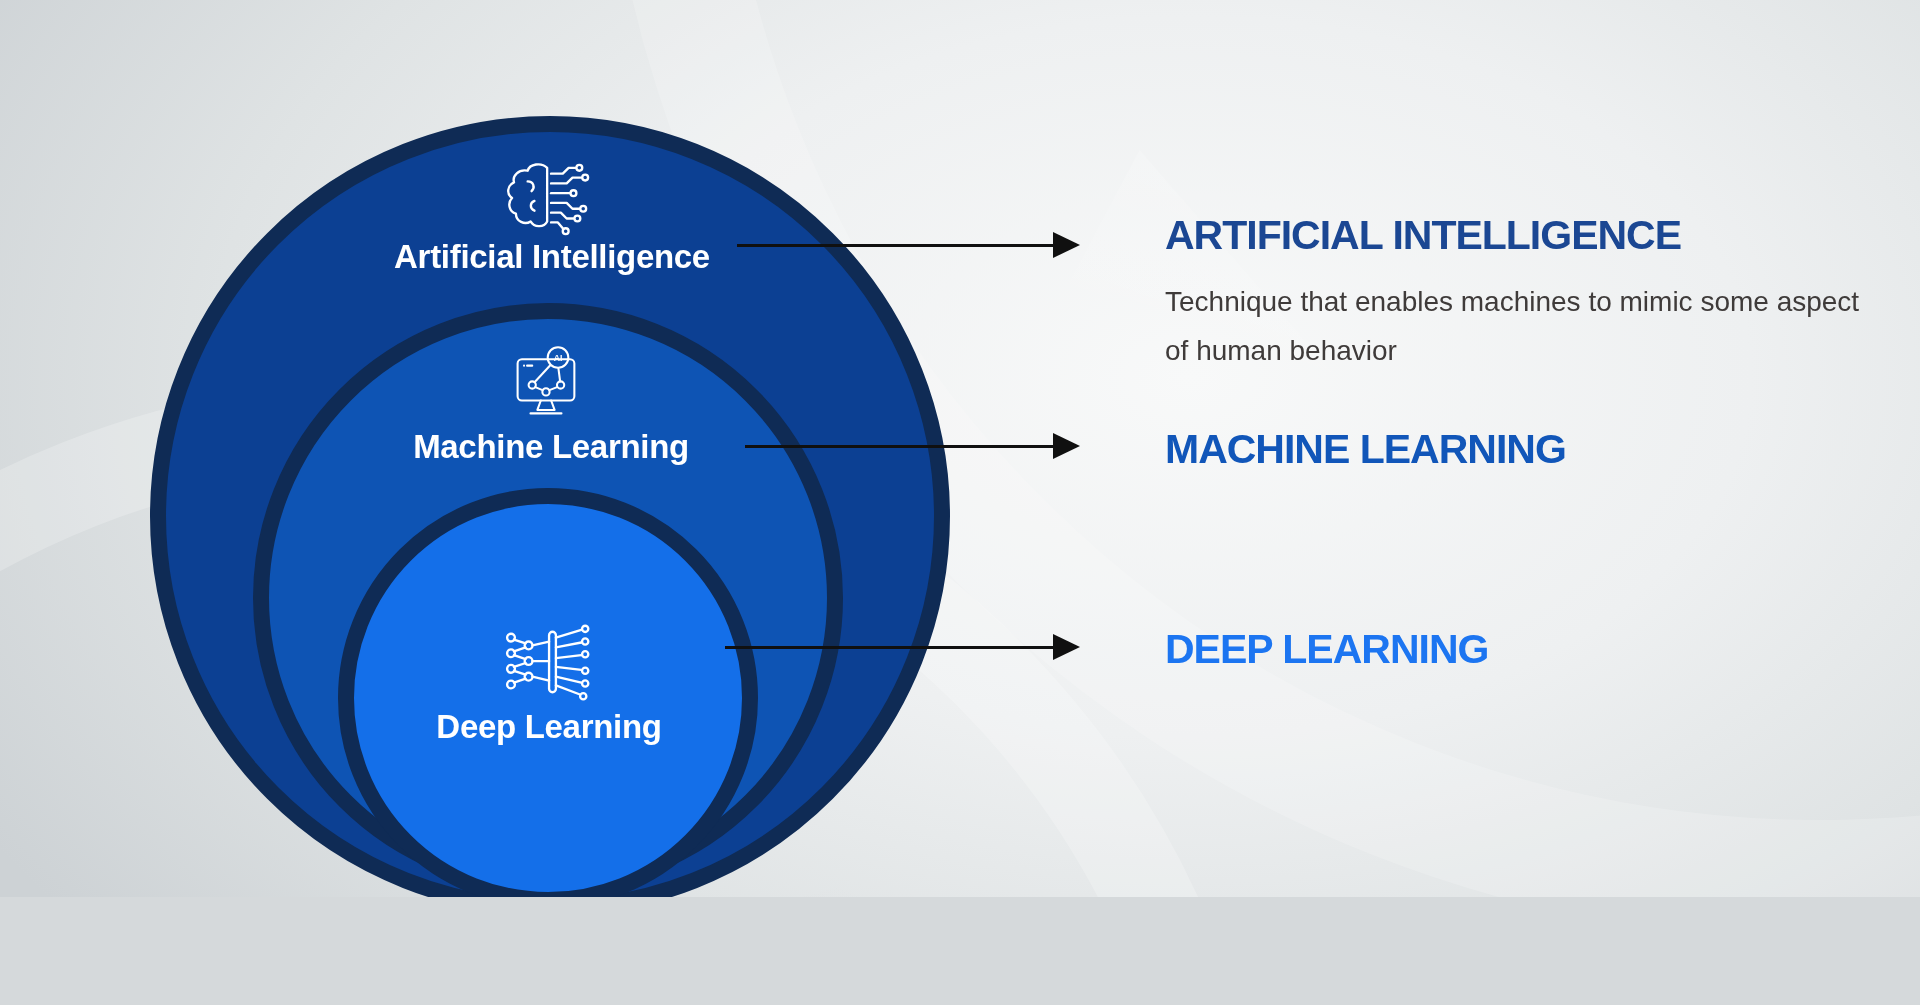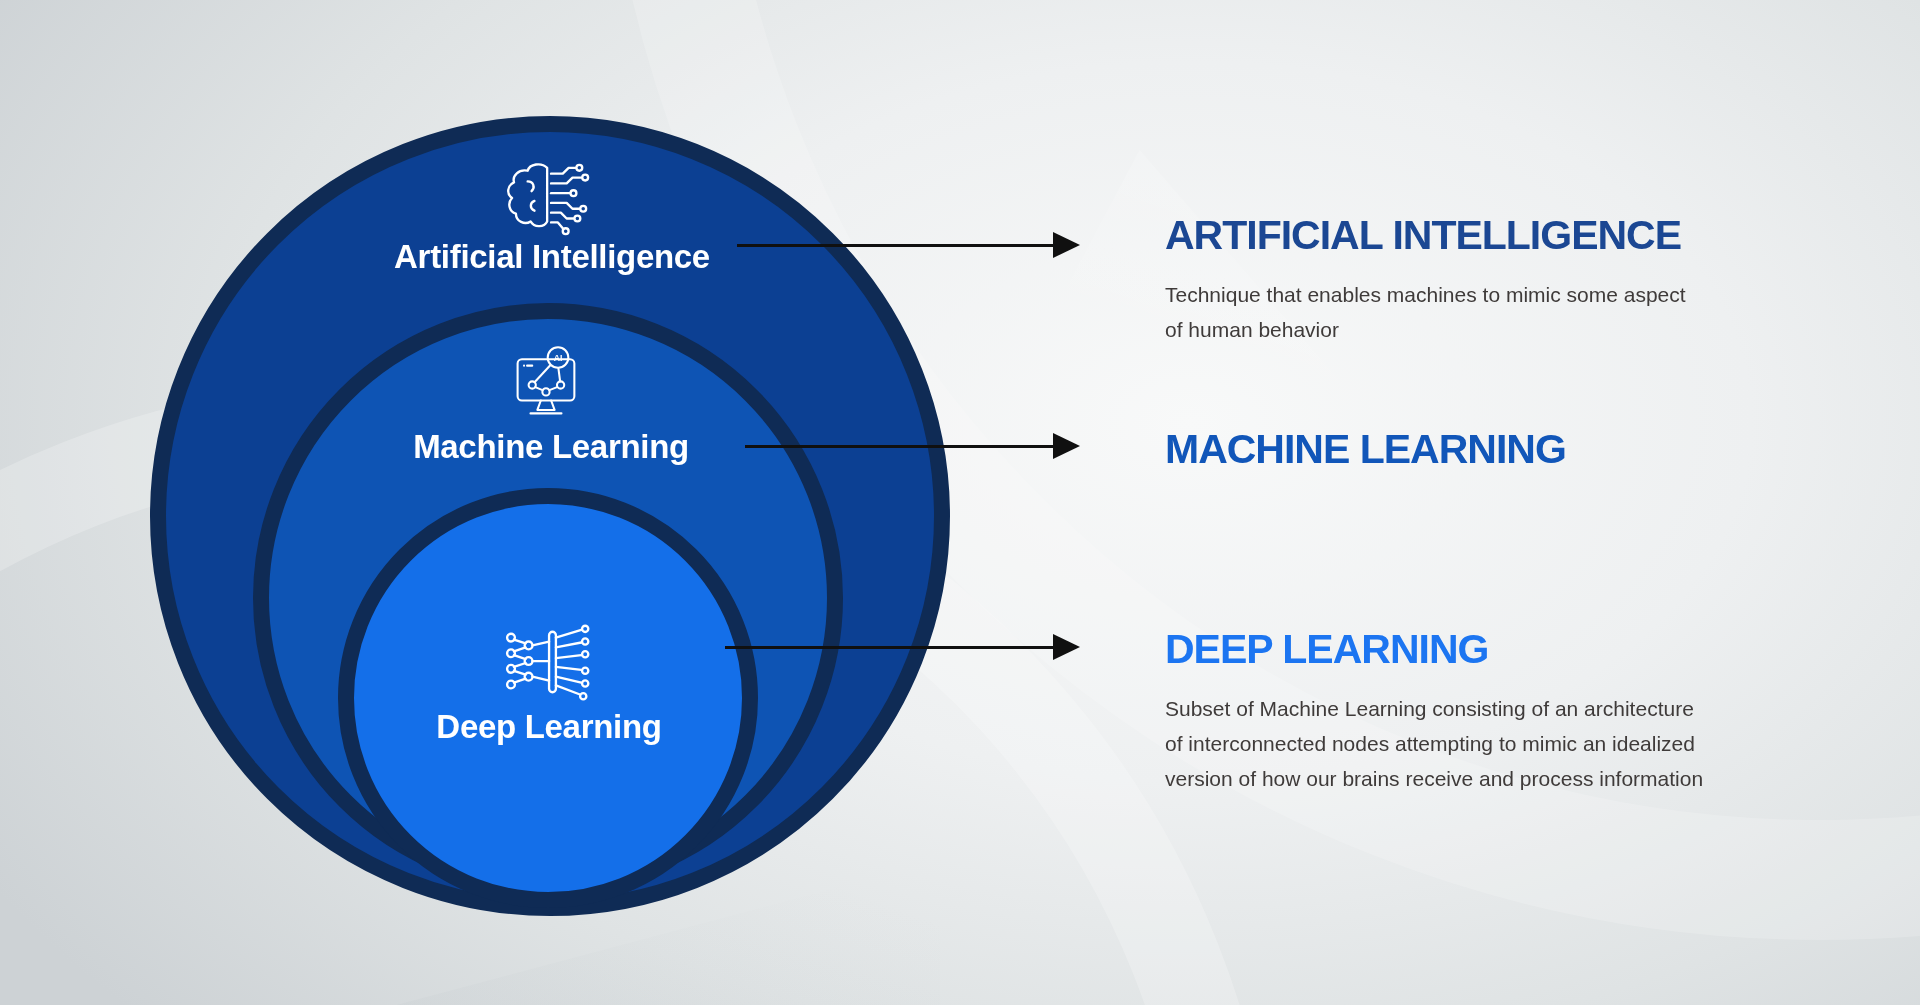--- a/index.html
+++ b/index.html
@@ -1,17 +1,17 @@
 <!DOCTYPE html>
 <html><head>
 <meta charset="utf-8">
 <style>
   html,body{margin:0;padding:0;}
   body{font-family:"Liberation Sans",sans-serif;background:#d5d9db;}
-  .stage{position:relative;width:1920px;height:1005px;overflow:hidden;
+  .stage{position:relative;width:1920px;height:897px;overflow:hidden;
     background:radial-gradient(ellipse 1400px 900px at 62% 42%, #f8f9f9 0%, #eef0f1 40%, #dfe3e4 70%, #cdd2d5 100%);}
   
   .swirl{position:absolute;border-radius:50%;pointer-events:none;}
   .swirl.a{width:1600px;height:1600px;left:-500px;top:380px;border:90px solid rgba(255,255,255,0.22);}
   .swirl.b{width:2200px;height:2200px;left:600px;top:-1500px;border:120px solid rgba(255,255,255,0.18);}
   .wedge{position:absolute;pointer-events:none;}
   .wedge.a{left:980px;top:150px;width:420px;height:300px;
     background:linear-gradient(200deg, rgba(255,255,255,0.5), rgba(255,255,255,0) 70%);
     clip-path:polygon(38% 0, 100% 100%, 0 100%);opacity:.5;}
   .wedge.b{left:40px;top:700px;width:900px;height:400px;
@@ -47,21 +47,21 @@
   .arrow .shaft{width:calc(100% - 25px);}
   .arrow .head{right:0;}
 
   
   .section{position:absolute;left:1165px;z-index:4;}
   .sec1{top:212px;} .sec2{top:426px;} .sec3{top:626px;}
   .heading{margin:0;font-size:41px;font-weight:bold;letter-spacing:-1px;white-space:nowrap;}
   .sec1 .heading{color:#1b4793;}
   .sec2 .heading{color:#1156b9;}
   .sec3 .heading{color:#1c75f1;}
-  .desc{margin:18px 0 0 0;font-size:21px;line-height:35px;color:#3f3b3a;white-space:pre-line;}
+  .desc{margin:18px 0 0 0;font-size:28px;line-height:49px;color:#3f3b3a;white-space:pre-line;}
 </style>
 </head>
 <body>
 
 <div class="stage">
 
   <div class="swirl a"></div>
   <div class="swirl b"></div>
   <div class="wedge a"></div>
   <div class="wedge b"></div>
@@ -162,18 +162,15 @@
   <div class="section sec1">
     <h2 class="heading">ARTIFICIAL INTELLIGENCE</h2>
     <p class="desc">Technique that enables machines to mimic some aspect
 of human behavior</p>
   </div>
   <div class="section sec2">
     <h2 class="heading">MACHINE LEARNING</h2>
   </div>
   <div class="section sec3">
     <h2 class="heading">DEEP LEARNING</h2>
-    <p class="desc">Subset of Machine Learning consisting of an architecture
-of interconnected nodes attempting to mimic an idealized
-version of how our brains receive and process information</p>
   </div>
 
 </div>
 
 </body></html>

